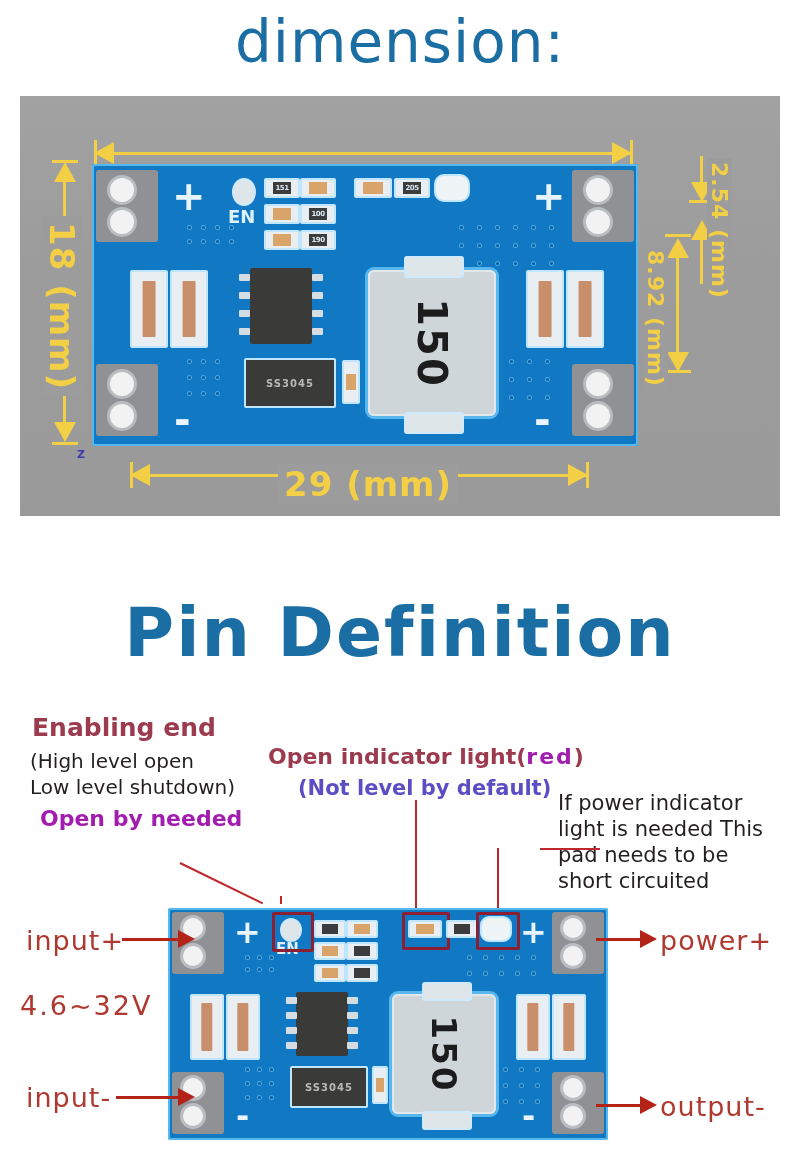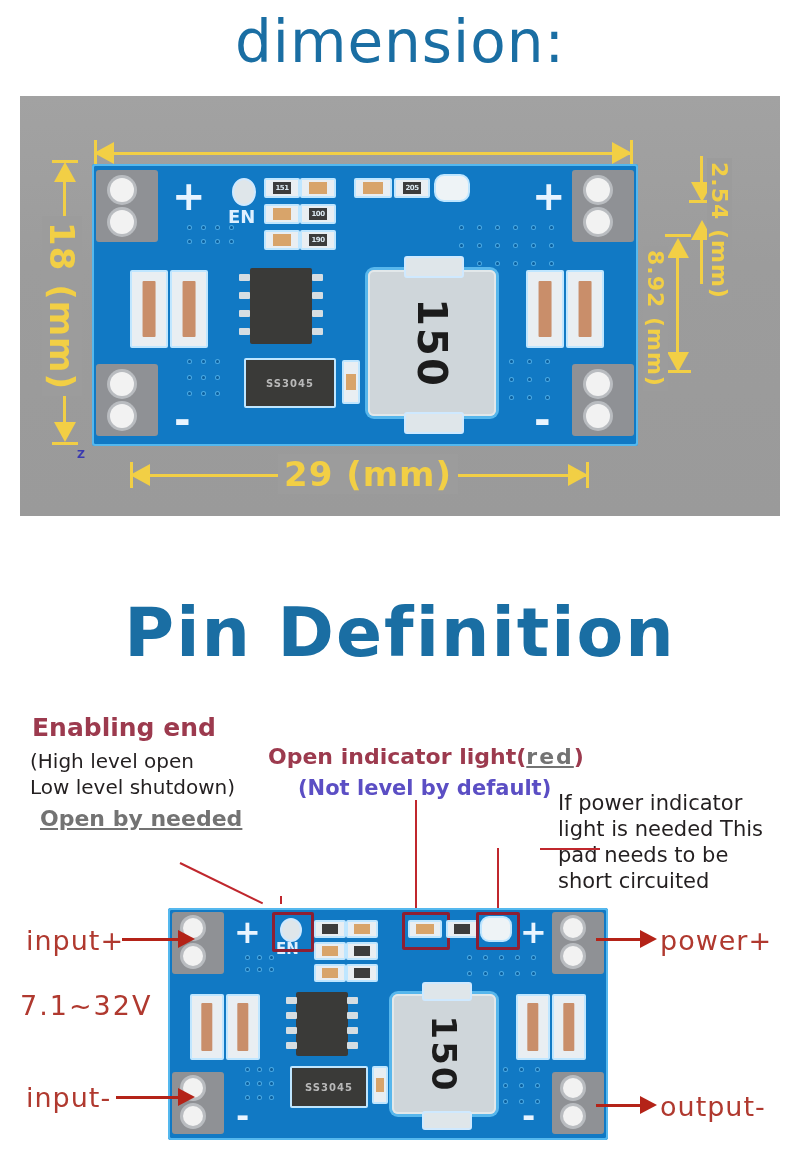--- a/index.html
+++ b/index.html
@@ -66,21 +66,21 @@
             box-shadow:inset 0 0 0 2px #e2e8ea, 0 0 0 3px #58b7ec;
             display:flex;align-items:center;justify-content:center;}
   .inductor .ind-text{color:#1c1c1c;font-size:40px;font-weight:800;letter-spacing:2px;
                       transform:rotate(90deg);white-space:nowrap;}
   .led{position:absolute;background:#eef3f6;border:2px solid #bfe6ff;border-radius:2px;}
   .solder-pad{position:absolute;background:#dfe6ea;border:2px solid #cfe9ff;border-radius:50%;}
 
   
   .anno{position:absolute;white-space:pre-line;font-family:"DejaVu Sans", sans-serif;}
   .anno-maroon{color:#9c3a4e;font-weight:700;}
-  .anno-red{color:#737373;font-weight:700;text-decoration:underline;}
+  .anno-red{color:#a21caf;font-weight:700;}
   .anno-black{color:#231f20;font-weight:400;}
   .anno-purple{color:#5b4ec4;font-weight:600;}
 
   
   .callout{position:absolute;background:#c0272d;}
   .hl-box{position:absolute;border:3px solid #8d1f33;border-radius:2px;}
   .red-arrow-line{position:absolute;height:3px;background:#b42318;}
   .red-arrow-head{position:absolute;width:0;height:0;border-top:9px solid transparent;
                   border-bottom:9px solid transparent;border-left:17px solid #b42318;}
   .io-label{position:absolute;color:#b0392f;font-size:27px;letter-spacing:1px;
@@ -101,21 +101,21 @@
   <div class="dim-line-h" style="left:92px;top:56px;width:520px;"></div>
   <div class="arrow-r" style="left:592px;top:46px;"></div>
   <div class="dim-cap-h" style="left:74px;top:44px;"></div>
   <div class="dim-cap-h" style="left:610px;top:44px;"></div>
 
   <div class="arrow-l" style="left:110px;top:368px;"></div>
   <div class="dim-line-h" style="left:128px;top:378px;width:440px;"></div>
   <div class="arrow-r" style="left:548px;top:368px;"></div>
   <div class="dim-cap-h" style="left:110px;top:366px;"></div>
   <div class="dim-cap-h" style="left:566px;top:366px;"></div>
-  <div class="dim-text" style="left:258px;top:358px;background:#9c9c9c;padding:0 6px;">29 (mm)</div>
+  <div class="dim-text" style="left:258px;top:368px;background:#9c9c9c;padding:0 6px;">29 (mm)</div>
 
   <div class="arrow-u" style="left:34px;top:66px;"></div>
   <div class="dim-line-v" style="left:43px;top:84px;height:256px;"></div>
   <div class="arrow-d" style="left:34px;top:326px;"></div>
   <div class="dim-cap-v" style="left:32px;top:64px;"></div>
   <div class="dim-cap-v" style="left:32px;top:346px;"></div>
   <div class="dim-text rot90" style="left:62px;top:120px;background:#9c9c9c;padding:0 6px;">18 (mm)</div>
 
   <div class="dim-line-v" style="left:680px;top:60px;height:36px;"></div>
   <div class="arrow-d" style="left:671px;top:86px;"></div>
@@ -445,21 +445,21 @@
     <div class="ind-text" style="font-size:34px;">150</div>
   </div>
   <div class="solder-pad" style="left:254px;top:74px;width:46px;height:15px;border-radius:3px;"></div>
   <div class="solder-pad" style="left:254px;top:203px;width:46px;height:15px;border-radius:3px;"></div>
 </div>
 
 <div class="io-label" style="left:26px;top:925px;">input+</div>
 <div class="red-arrow-line" style="left:122px;top:938px;width:58px;"></div>
 <div class="red-arrow-head" style="left:178px;top:930px;"></div>
 
-<div class="volt-label" style="left:20px;top:990px;">7.1~32V</div>
+<div class="volt-label" style="left:20px;top:990px;">4.6~32V</div>
 
 <div class="io-label" style="left:26px;top:1082px;">input-</div>
 <div class="red-arrow-line" style="left:116px;top:1096px;width:64px;"></div>
 <div class="red-arrow-head" style="left:178px;top:1088px;"></div>
 
 <div class="red-arrow-line" style="left:596px;top:938px;width:50px;"></div>
 <div class="red-arrow-head" style="left:640px;top:930px;"></div>
 <div class="io-label" style="left:660px;top:925px;">power+</div>
 
 <div class="red-arrow-line" style="left:596px;top:1104px;width:50px;"></div>

